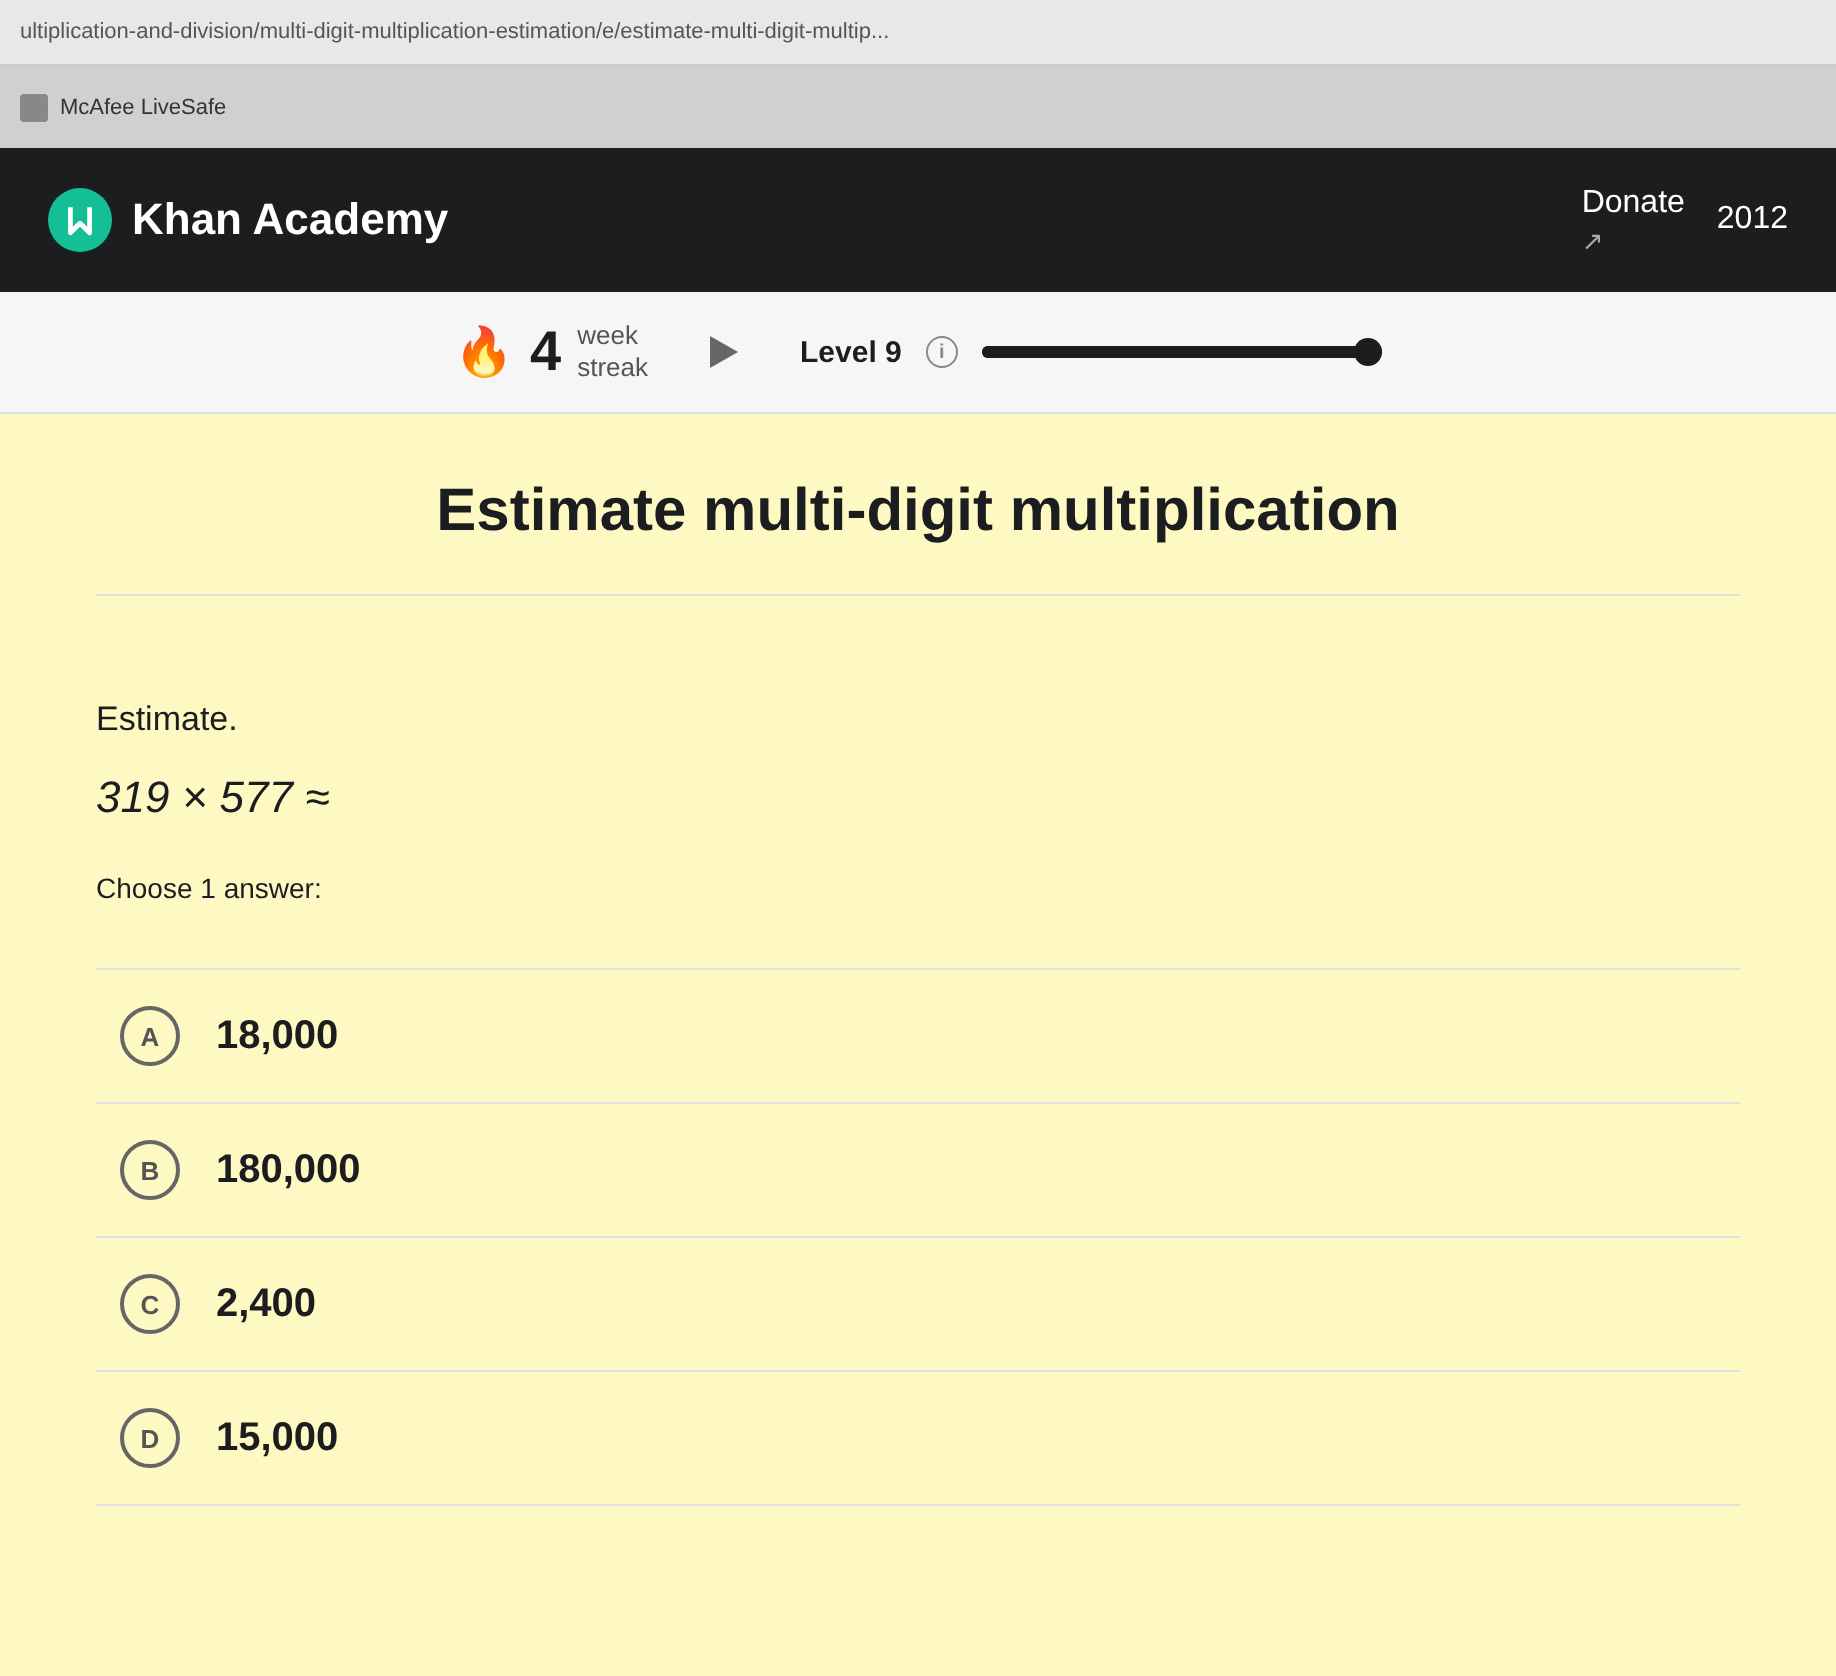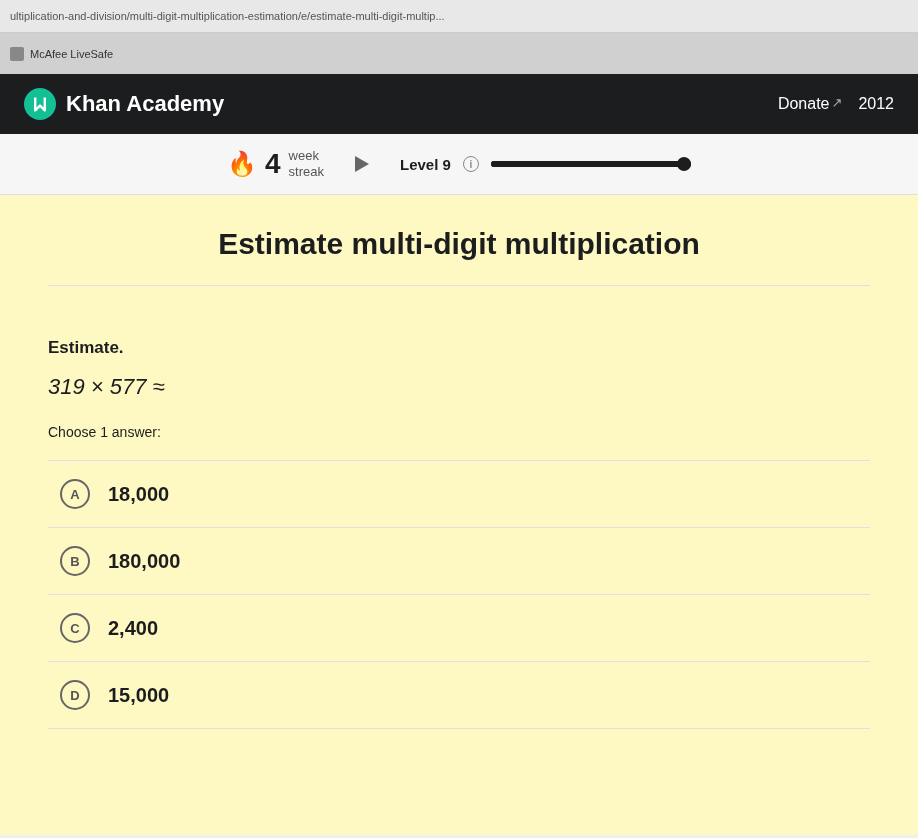--- a/index.html
+++ b/index.html
@@ -39,21 +39,21 @@
     .tab-favicon {
       width: 14px;
       height: 14px;
       background: #888;
       border-radius: 2px;
     }
 
     
     .ka-header {
       background: #1c1d1f;
-      height: 60px;
+      height: 72px;
       display: flex;
       align-items: center;
       justify-content: space-between;
       padding: 0 24px;
     }
     .ka-logo {
       display: flex;
       align-items: center;
       gap: 10px;
       color: white;
@@ -73,20 +73,21 @@
       color: white;
       font-size: 16px;
       font-weight: 500;
       text-decoration: none;
       cursor: pointer;
       display: flex;
       align-items: flex-start;
       gap: 2px;
       background: none;
       border: none;
+      flex-direction: column;
     }
     .donate-external-icon {
       font-size: 13px;
       color: #aaa;
     }
     .year-text {
       color: white;
       font-size: 16px;
     }
 
@@ -202,35 +203,35 @@
       padding-bottom: 24px;
       border-bottom: 1px solid #e0e0e0;
     }
 
     .question-section {
       padding: 12px 0 20px 0;
     }
     .estimate-label {
       font-size: 17px;
       color: #1c1d1f;
-      font-weight: 700;
+      font-weight: 400;
       margin-bottom: 16px;
     }
     .math-expression {
       font-size: 22px;
       color: #1c1d1f;
       font-weight: 400;
       margin-bottom: 24px;
       font-style: italic;
     }
     .choose-label {
       font-size: 14px;
       color: #1c1d1f;
       font-weight: 500;
-      margin-bottom: 0;
+      margin-bottom: 12px;
     }
 
     .answers-section {
       margin-top: 0;
     }
     .answer-option {
       display: flex;
       align-items: center;
       padding: 18px 12px;
       border-bottom: 1px solid #e0e0e0;

